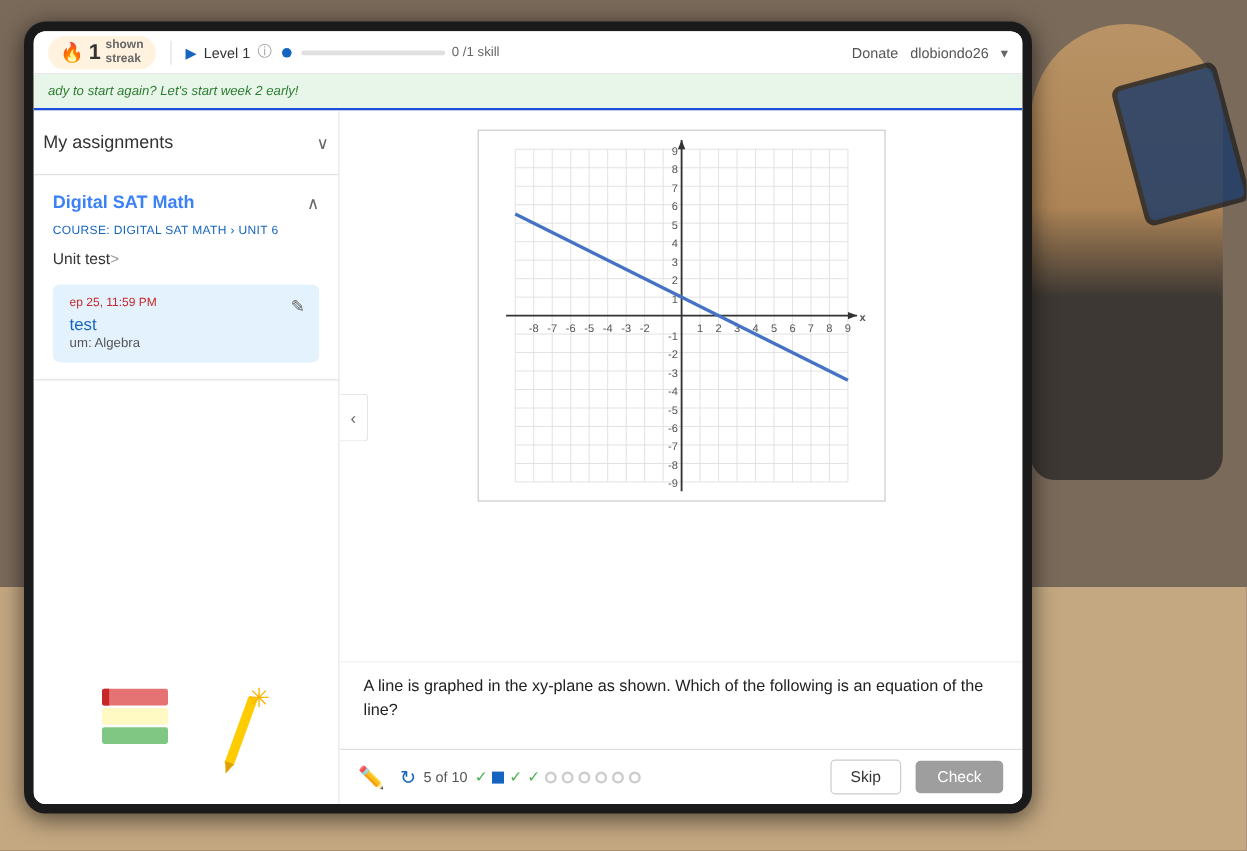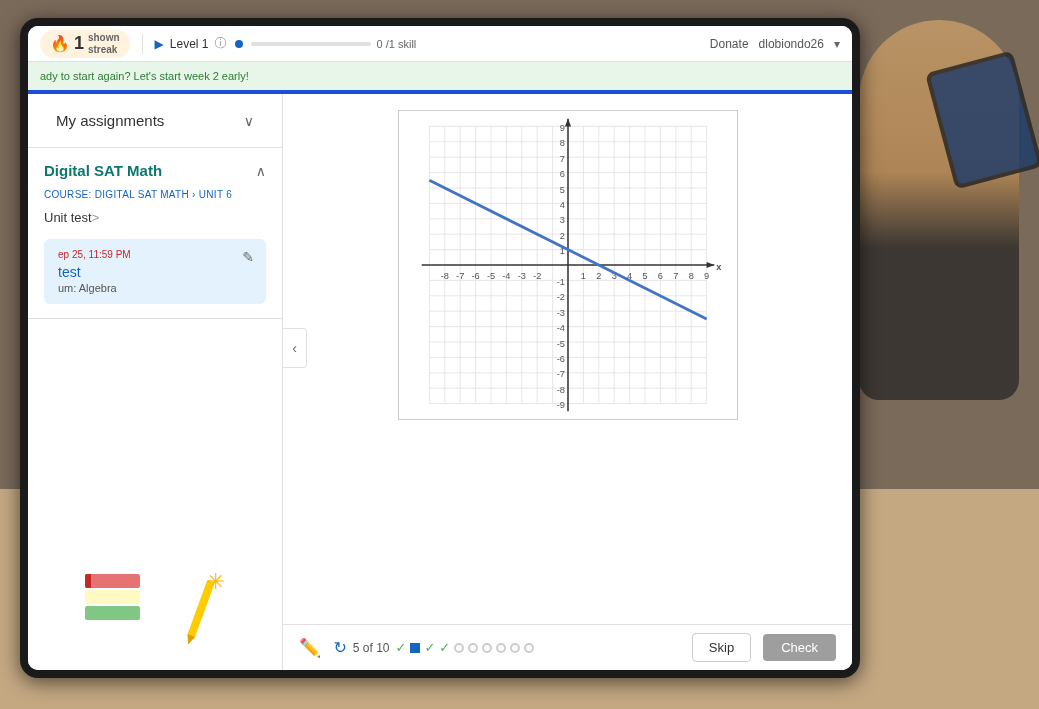--- a/index.html
+++ b/index.html
@@ -149,28 +149,29 @@
       display: flex;
       flex-direction: column;
       overflow-y: auto;
     }
 
     .notification-banner {
       background: #e8f5e9;
       padding: 8px 12px;
       font-size: 11px;
       color: #2e7d32;
-      border-bottom: 4px solid #1d4ed8;
+      border-bottom: 2px solid #1d4ed8;
+      font-style: italic;
     }
 
     .my-assignments {
       display: flex;
       align-items: center;
       justify-content: space-between;
-      padding: 18px 28px;
+      padding: 18px 8px;
       border-bottom: 1px solid #e0e0e0;
       cursor: pointer;
     }
 
     .my-assignments-text {
       font-size: 15px;
       font-weight: 500;
       color: #333;
     }
 
@@ -187,21 +188,21 @@
     .digital-sat-header {
       display: flex;
       align-items: center;
       justify-content: space-between;
       margin-bottom: 10px;
     }
 
     .digital-sat-title {
       font-size: 15px;
       font-weight: 600;
-      color: #0f766e;
+      color: #3b82f6;
     }
 
     .collapse-icon {
       color: #666;
       font-size: 14px;
     }
 
     .course-label {
       font-size: 10px;
       color: #1565c0;
@@ -670,20 +671,25 @@
                 <text x="-0.2" y="8.3">-8</text>
                 <text x="-0.2" y="9.3">-9</text>
               </g>
 
               <line x1="-9" y1="-5.5" x2="9" y2="3.5" stroke="#4472c4" stroke-width="0.18"></line>
 
             </svg>
           </div>
         </div>
 
+        <div class="question-area">
+          <p class="question-text">
+            <span>A line is graphed in the xy-plane as shown. Which of the following is an equation of the line?</span>
+          </p>
+        </div>
 
         <div class="bottom-bar">
           <span class="hint-icon" style="font-size:18px;">✏️</span>
 
           <div class="progress-indicator">
             <span class="loading-icon" style="color:#1565c0;font-size:16px;">↻</span>
             <span class="progress-text">5 of 10</span>
 
             <div class="progress-dots">
 

